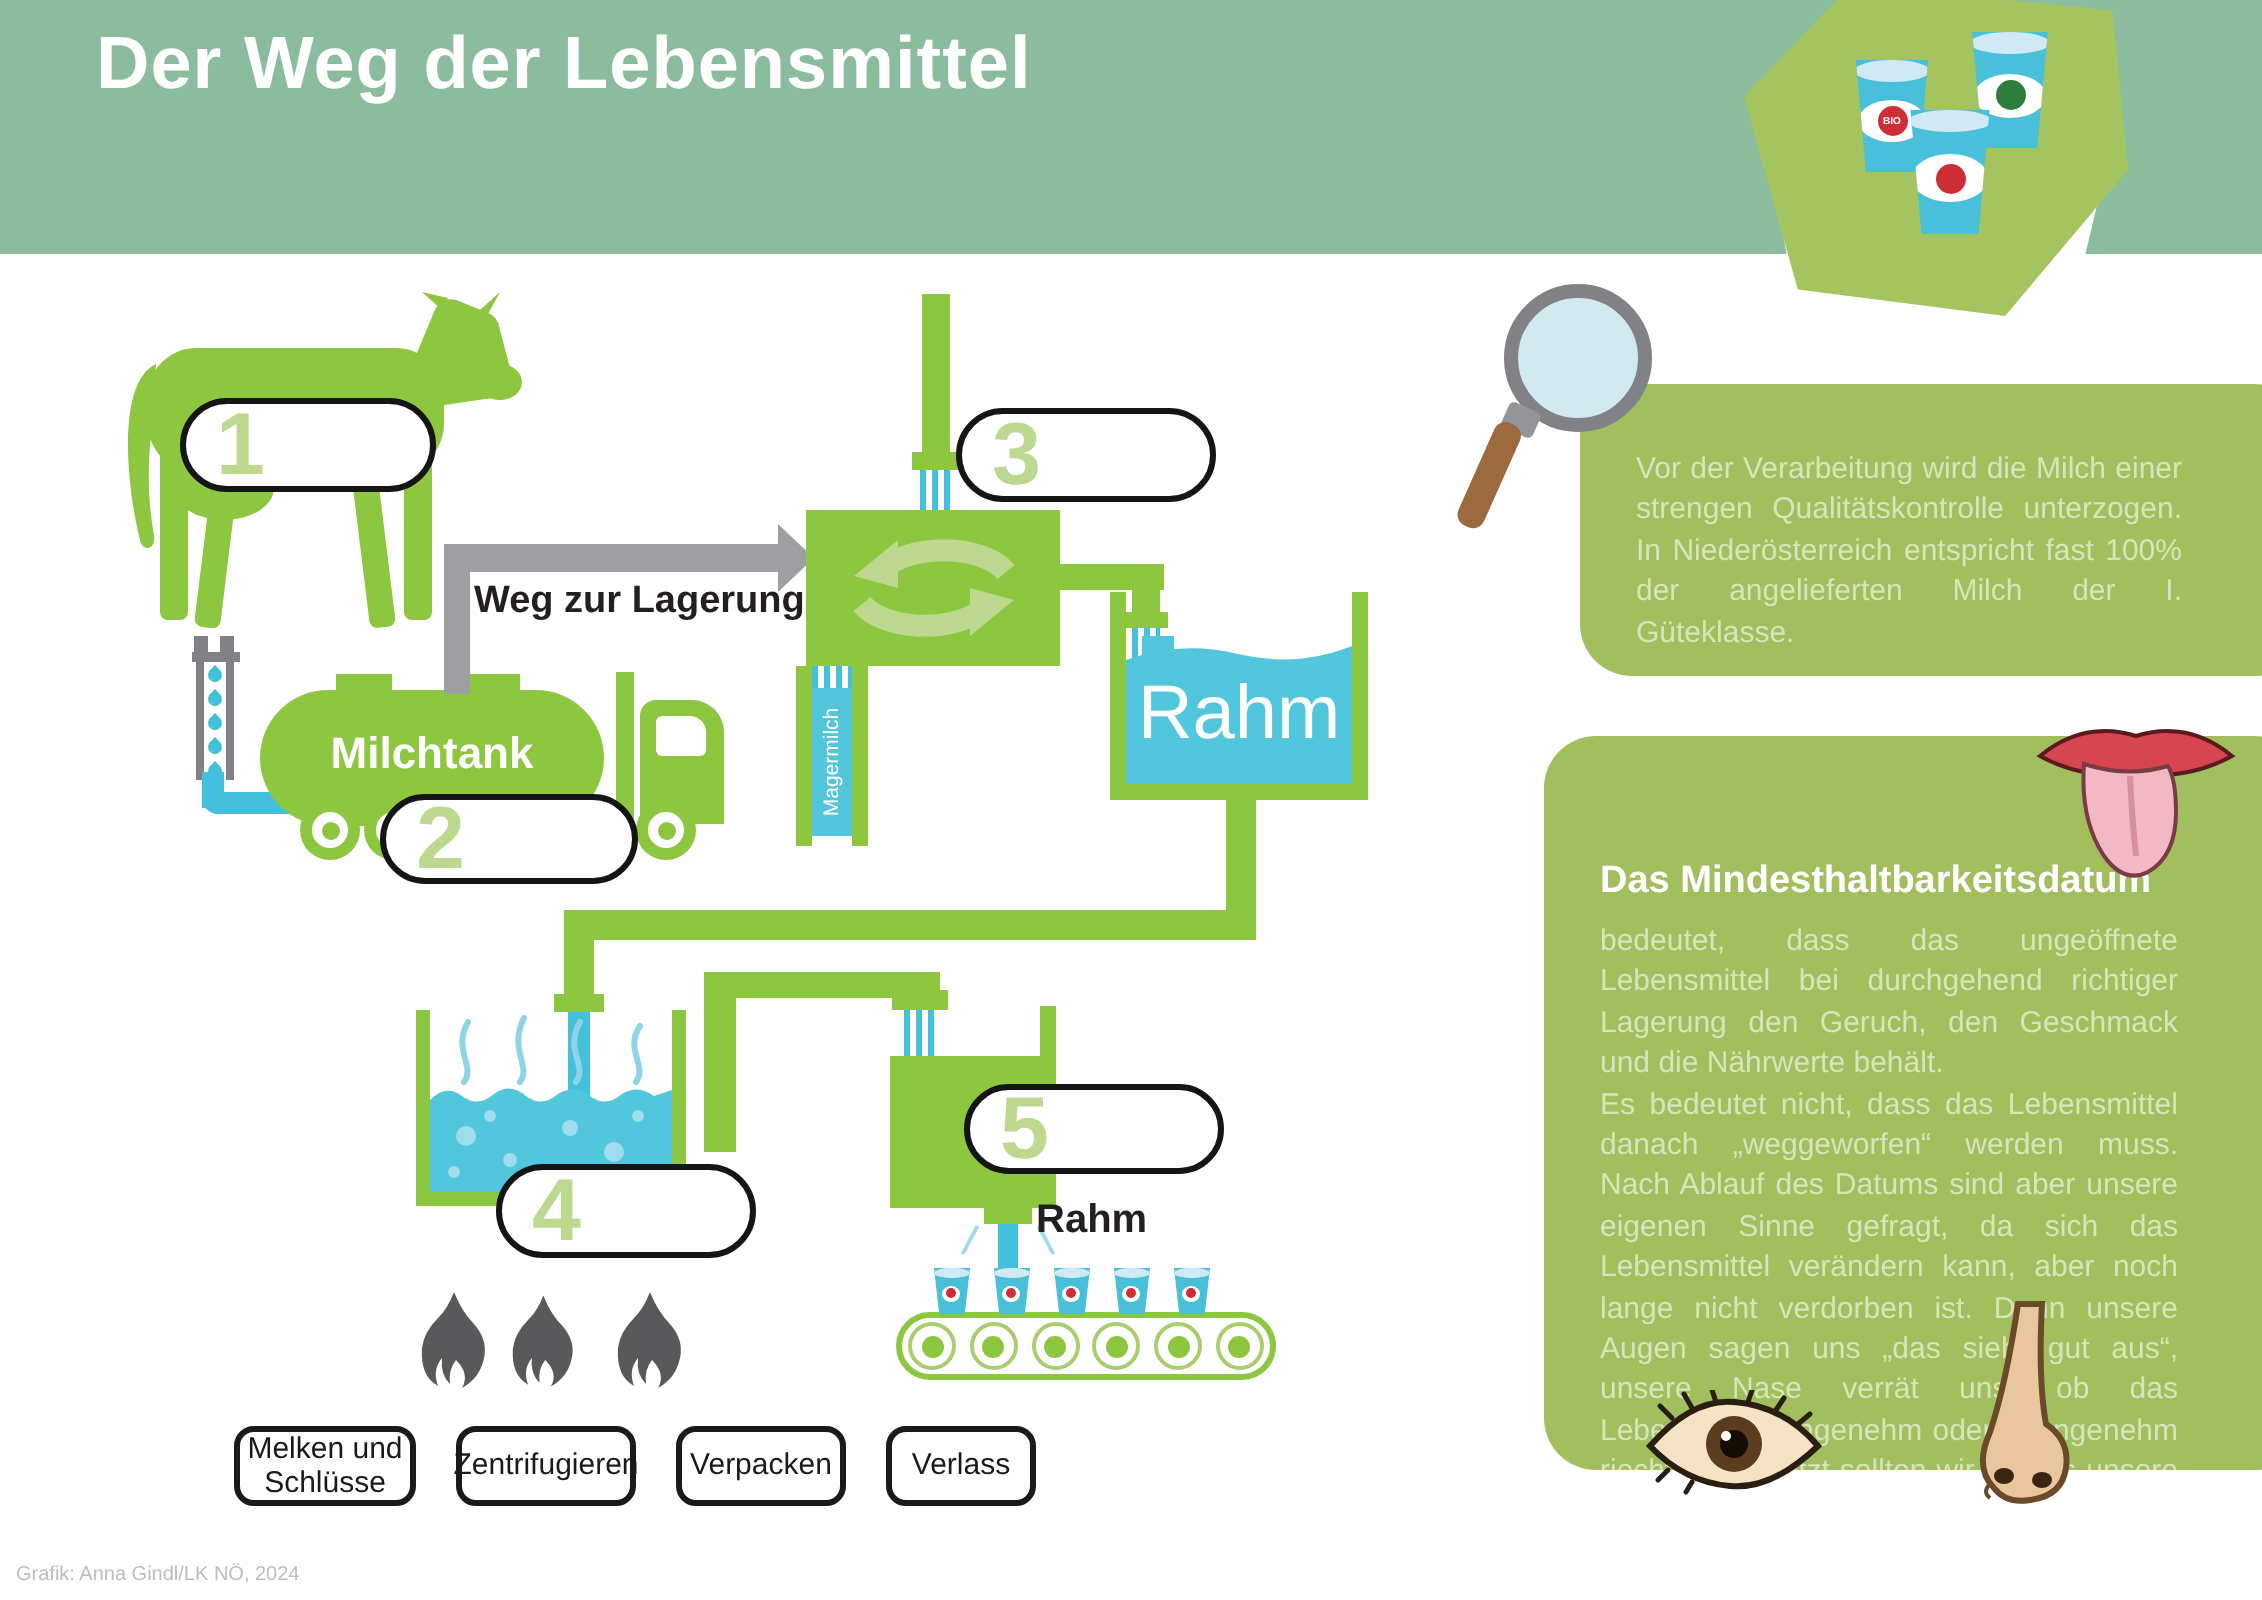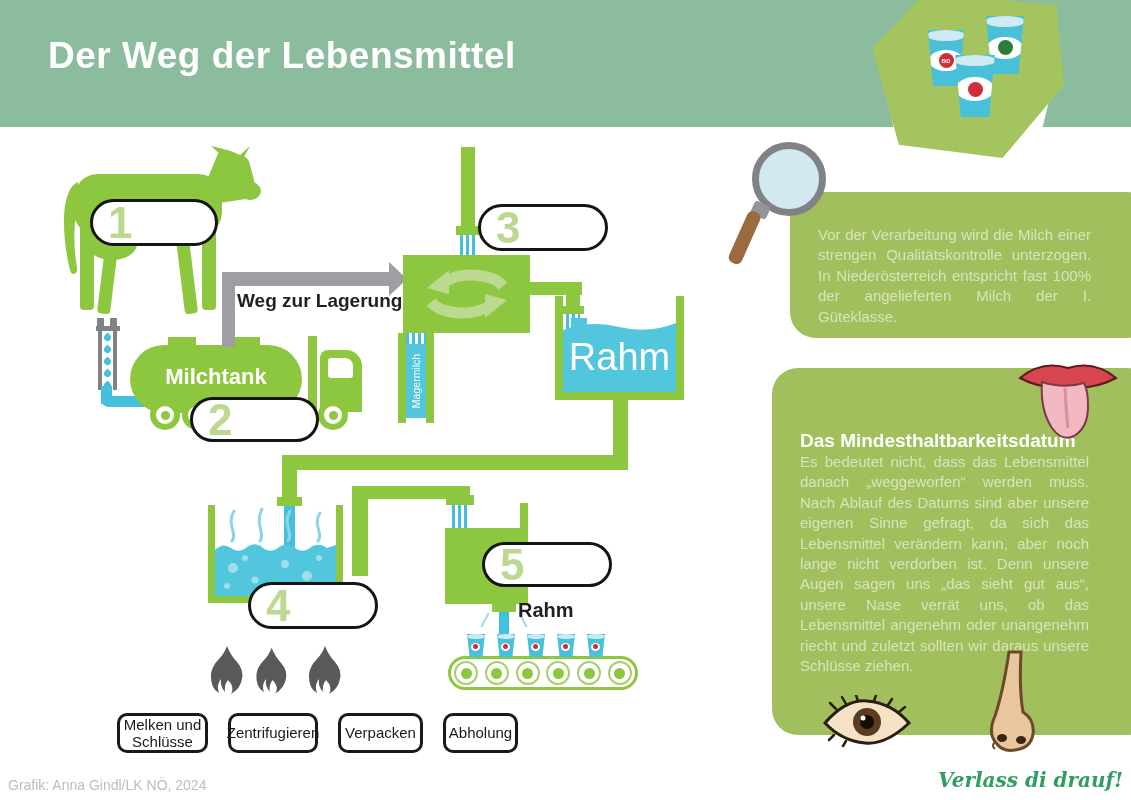--- a/index.html
+++ b/index.html
@@ -3,21 +3,21 @@
 <meta charset="utf-8">
 <style>
   * { margin:0; padding:0; box-sizing:border-box; }
   html,body { background:#fff; }
   body { font-family:"Liberation Sans", sans-serif; }
   #stage { position:relative; width:1131px; height:800px; background:#fff; overflow:hidden; }
   .abs { position:absolute; }
 
   
   .header-band { left:0; top:0; width:1131px; height:127px; background:#8bbc9e; }
-  .page-title { left:48px; top:35px; font-size:37px; font-weight:bold; color:#fff; letter-spacing:.5px; }
+  .page-title { left:48px; top:11px; font-size:37px; font-weight:bold; color:#fff; letter-spacing:.5px; }
   .page-subtitle { left:48px; top:72px; font-size:29px; color:#e2efe7; }
 
   
   .badge-hex { left:872px; top:-8px; width:192px; height:166px; background:#a4c45f;
     clip-path:polygon(28% 0, 96% 8%, 100% 56%, 68% 100%, 14% 92%, 0 34%); z-index:3; }
   .badge-white { left:890px; top:88px; width:162px; height:74px; background:#fff;
     clip-path:polygon(0 28%, 100% 0, 90% 92%, 6% 100%); z-index:2; }
   .cup { background:#49c0da; clip-path:polygon(7% 0, 93% 0, 81% 100%, 19% 100%); z-index:4; }
   .cup .rim { position:absolute; top:0; left:4%; right:4%; height:11px; background:#cfeaf3; border-radius:50%; }
   .cup .cup-label { position:absolute; top:36%; left:9%; right:9%; height:38%; background:#fff; border-radius:50%;
@@ -69,21 +69,21 @@
 
   
   .lens { left:752px; top:142px; width:74px; height:74px; border:7px solid #808285; border-radius:50%;
     background:#d2e9f0; z-index:6; }
   .lens-handle { left:749px; top:212px; width:14px; height:56px; background:#9b6a3e; border-radius:6px;
     transform:rotate(24deg); transform-origin:top center; z-index:6; }
   .lens-ferrule { left:752px; top:203px; width:17px; height:14px; background:#939598; border-radius:3px;
     transform:rotate(24deg); z-index:6; }
 
   
-  .footer-credit { left:8px; bottom:7px; font-size:14px; color:#bdbdbd; }
+  .footer-credit { left:8px; bottom:7px; font-size:10px; color:#bdbdbd; }
   .footer-row { right:8px; bottom:8px; display:flex; align-items:baseline; gap:12px; }
   .footer-claim { font-size:17px; font-weight:bold; letter-spacing:1.3px; color:#262220; }
   .footer-slogan { font-family:"DejaVu Serif", serif; font-style:italic; font-weight:bold; font-size:20px; color:#2f9e62; }
 
   svg { display:block; }
 </style>
 </head>
 <body>
 
 <div id="stage">
@@ -324,32 +324,33 @@
   <div class="abs num-label" style="left:248px;top:582px;width:130px;height:47px;">
     <span>4</span>
   </div>
   <div class="abs num-label" style="left:482px;top:542px;width:130px;height:45px;">
     <span>5</span>
   </div>
 
   <div class="abs process-box" style="left:117px;top:713px;width:91px;height:40px;">Melken und Schlüsse</div>
   <div class="abs process-box" style="left:228px;top:713px;width:90px;height:40px;">Zentrifugieren</div>
   <div class="abs process-box" style="left:338px;top:713px;width:85px;height:40px;">Verpacken</div>
-  <div class="abs process-box" style="left:443px;top:713px;width:75px;height:40px;">Abholung</div>
+  <div class="abs process-box" style="left:443px;top:713px;width:75px;height:40px;">Verlass</div>
 
   <div class="abs info-box" style="left:790px;top:192px;right:-22px;height:146px;padding:24px 62px 0 28px;">
     <div class="info-body">Vor der Verarbeitung wird die Milch einer strengen Qualitätskontrolle unterzogen. In Niederösterreich entspricht fast 100% der angelieferten Milch der I. Güteklasse.</div>
   </div>
 
   <div class="abs lens"></div>
   <div class="abs lens-ferrule"></div>
   <div class="abs lens-handle"></div>
 
   <div class="abs info-box" style="left:772px;top:368px;right:-22px;height:367px;padding:62px 64px 0 28px;">
     <div class="info-title">Das Mindesthaltbarkeitsdatum</div>
+    <div class="info-body">bedeutet, dass das ungeöffnete Lebensmittel bei durchgehend richtiger Lagerung den Geruch, den Geschmack und die Nährwerte behält.</div>
     <div class="info-body" style="margin-top:0;">Es bedeutet nicht, dass das Lebensmittel danach „weggeworfen“ werden muss. Nach Ablauf des Datums sind aber unsere eigenen Sinne gefragt, da sich das Lebensmittel verändern kann, aber noch lange nicht verdorben ist. Denn unsere Augen sagen uns „das sieht gut aus“, unsere Nase verrät uns, ob das Lebensmittel angenehm oder unangenehm riecht und zuletzt sollten wir daraus unsere Schlüsse ziehen.</div>
   </div>
 
   <svg class="abs" style="left:1012px;top:358px;z-index:8;" width="112" height="86" viewBox="0 0 112 86">
     <path d="M8,20 Q30,2 56,10 Q82,2 104,20 Q82,32 56,29 Q30,32 8,20 Z" fill="#d64550" stroke="#5a1a20" stroke-width="2"></path>
     <path d="M30,24 Q28,52 40,70 Q50,84 62,78 Q76,70 76,48 Q76,32 72,25 Q52,31 30,24 Z" fill="#f2b9c4" stroke="#7a3b44" stroke-width="2"></path>
     <path d="M53,30 Q54,52 56,70" fill="none" stroke="#d98fa0" stroke-width="3"></path>
   </svg>
 
   <svg class="abs" style="left:822px;top:695px;z-index:8;" width="90" height="54" viewBox="0 0 90 54">
@@ -371,16 +372,15 @@
 
   <svg class="abs" style="left:985px;top:650px;z-index:8;" width="58" height="112" viewBox="0 0 58 112">
     <path d="M24,2 Q18,42 10,66 Q2,84 12,94 Q18,102 30,100 Q46,98 48,84 Q50,70 38,62 Q34,40 36,2 Z" fill="#e9c69d" stroke="#6b4a2a" stroke-width="3"></path>
     <ellipse cx="17" cy="88" rx="5" ry="4" fill="#3a2412"></ellipse>
     <ellipse cx="36" cy="90" rx="5" ry="4" fill="#3a2412"></ellipse>
     <path d="M10,92 Q6,96 10,99" fill="none" stroke="#6b4a2a" stroke-width="2"></path>
   </svg>
 
   <div class="abs footer-credit">Grafik: Anna Gindl/LK NÖ, 2024</div>
   <div class="abs footer-row">
-    <span class="footer-slogan">Verlass di drauf!</span>
   </div>
 
 </div>
 
 </body></html>

